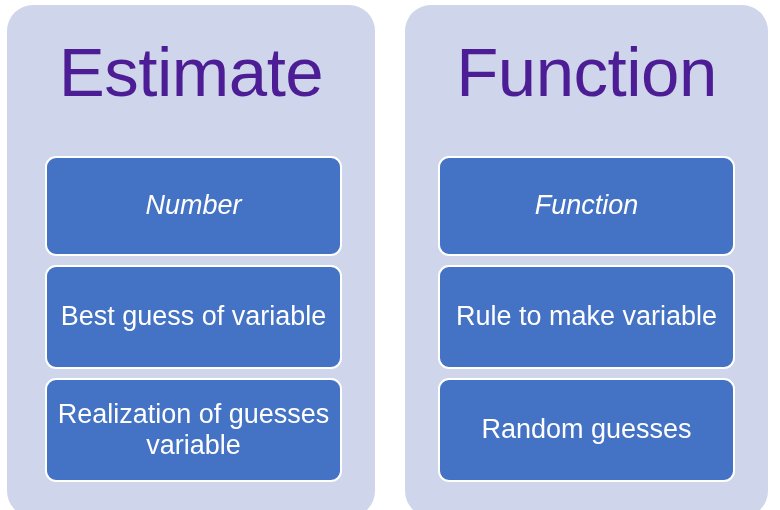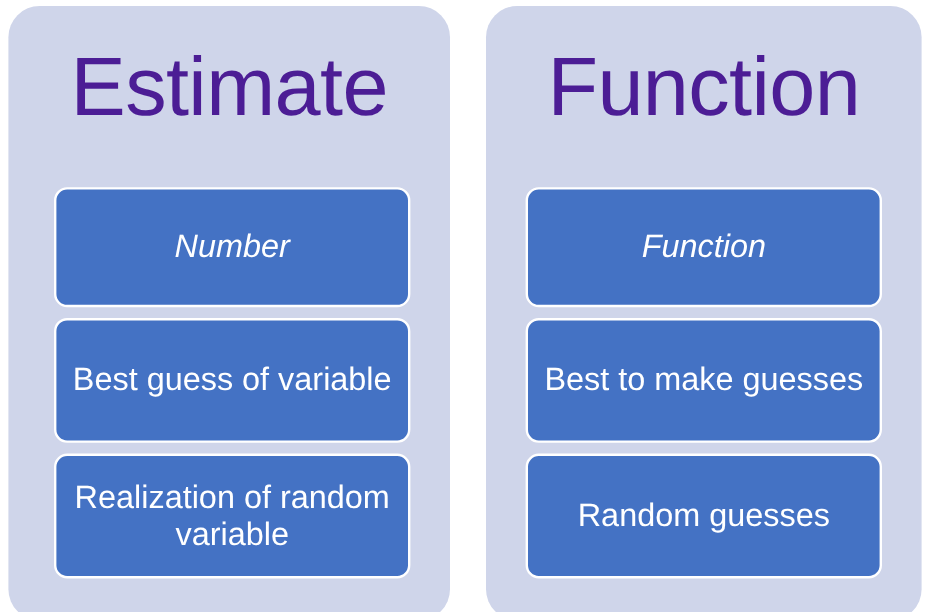--- a/index.html
+++ b/index.html
@@ -98,38 +98,38 @@
 
       <div class="card slot1">
         <span class="card-label">Number</span>
       </div>
 
       <div class="card slot2">
         <span class="card-label">Best guess of variable</span>
       </div>
 
       <div class="card slot3">
-        <span class="card-label">Realization of random variable</span>
+        <span class="card-label">Realization of guesses variable</span>
       </div>
 
     </div>
   </div>
 
   <div class="panel right">
 
     <div class="panel-title">Function</div>
 
     <div class="cards">
 
       <div class="card slot1">
         <span class="card-label">Function</span>
       </div>
 
       <div class="card slot2">
-        <span class="card-label">Best to make guesses</span>
+        <span class="card-label">Rule to make variable</span>
       </div>
 
       <div class="card slot3">
         <span class="card-label">Random guesses</span>
       </div>
 
     </div>
   </div>
 
 </div>

